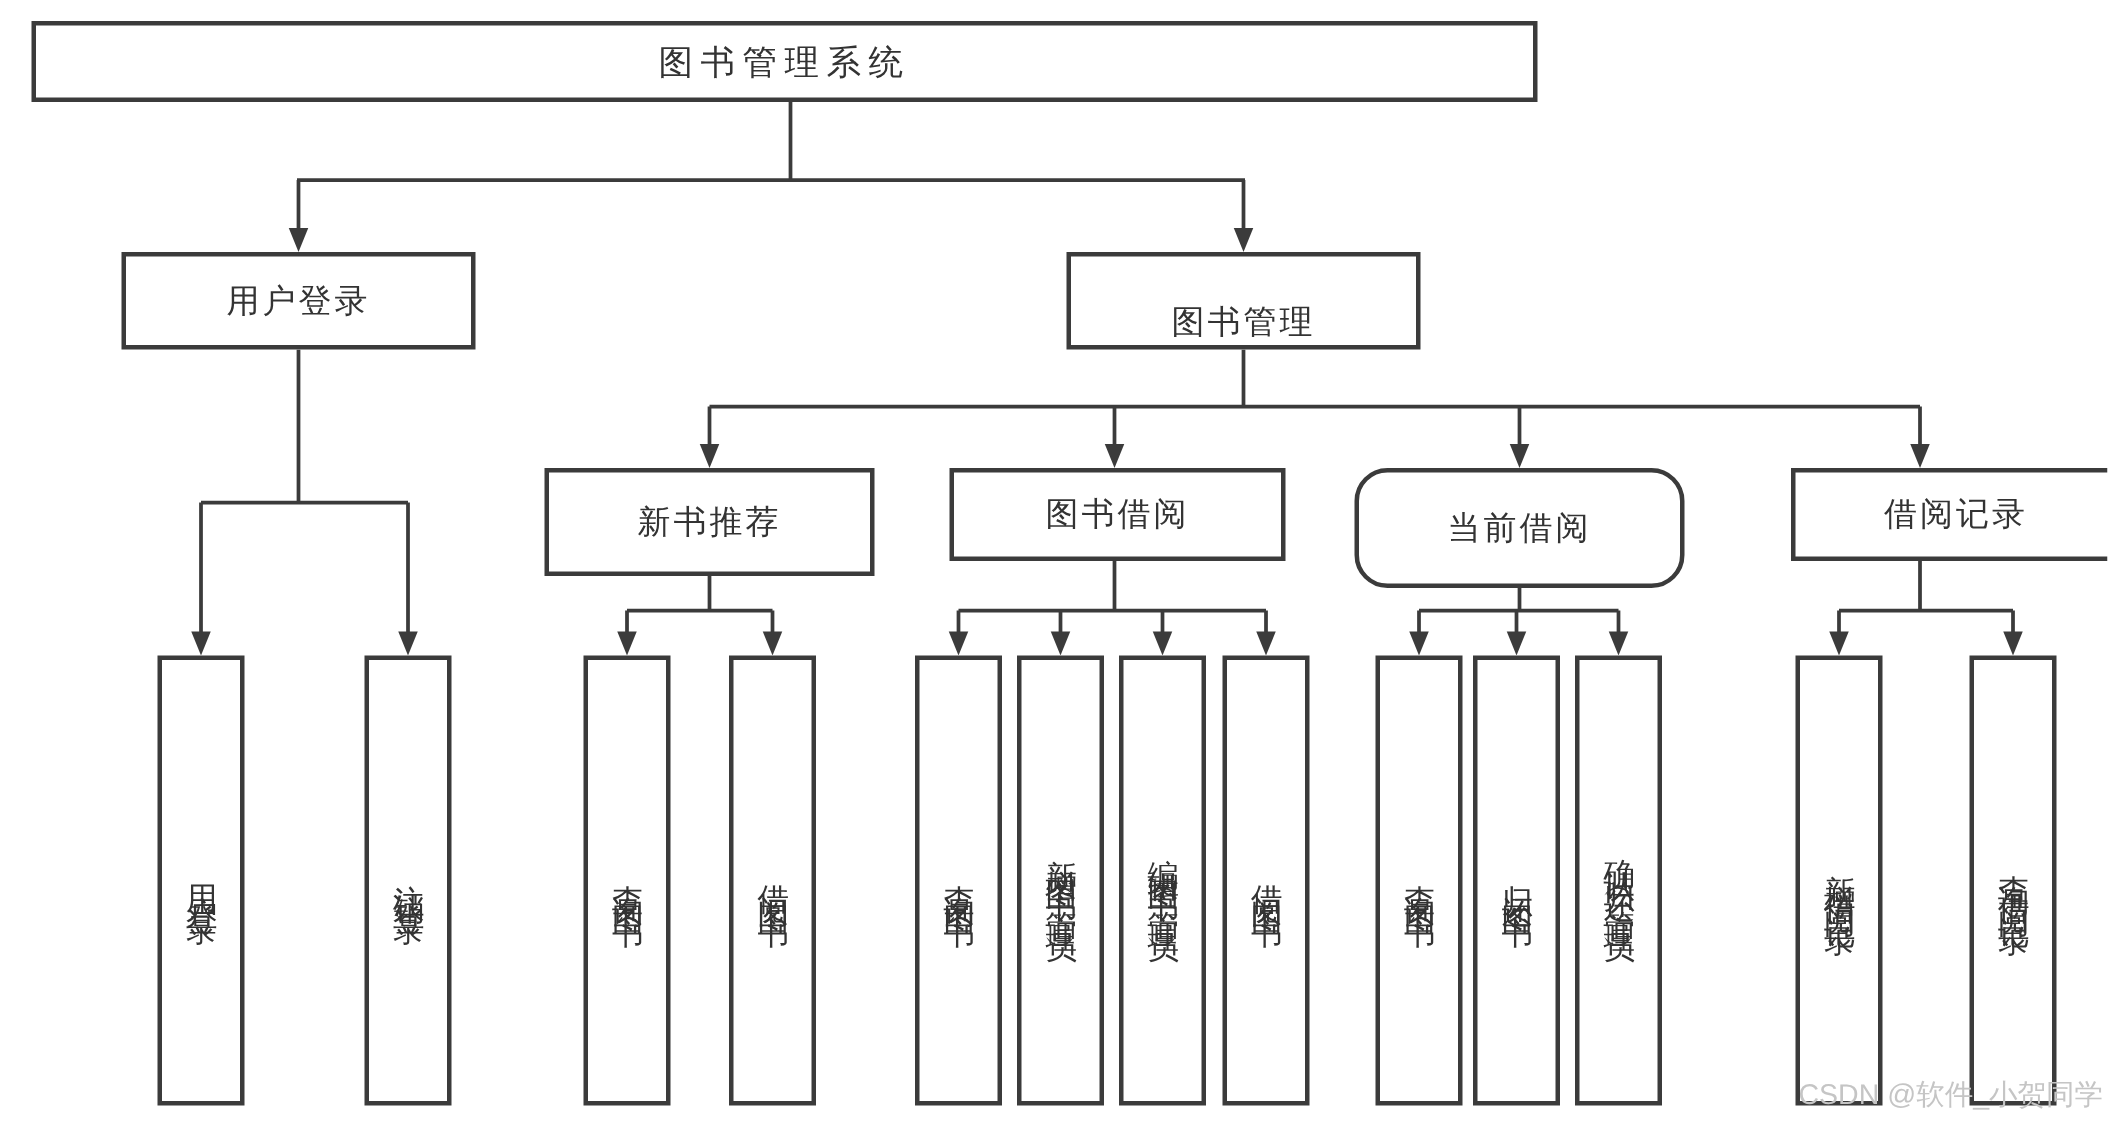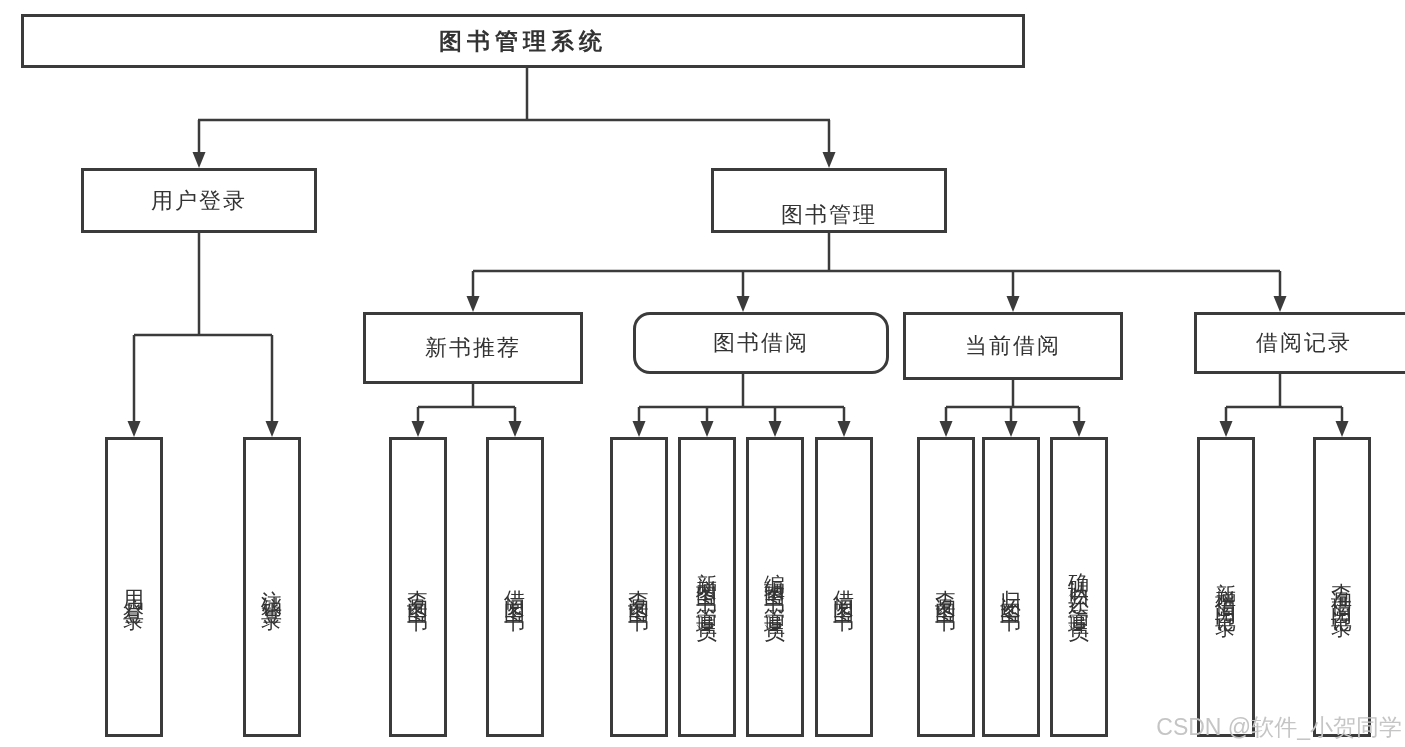--- a/index.html
+++ b/index.html
@@ -44,21 +44,21 @@
   .vlabel{
     writing-mode:vertical-rl;
     font-size:21px;
     letter-spacing:7px;
     line-height:1;
     white-space:nowrap;
   }
   .watermark{
     position:absolute;
     right:3px;bottom:4px;
-    font-size:23px;
+    font-size:19px;
     color:var(--watermark);
     z-index:5;
     white-space:nowrap;
   }
 </style>
 </head>
 <body>
 
 <div class="canvas">
 
@@ -121,38 +121,38 @@
       <polygon points="768.5,421 781.5,421 775,437"></polygon>
       <polygon points="837.5,421 850.5,421 844,437"></polygon>
       <polygon points="939.5,421 952.5,421 946,437"></polygon>
       <polygon points="1004.5,421 1017.5,421 1011,437"></polygon>
       <polygon points="1072.5,421 1085.5,421 1079,437"></polygon>
       <polygon points="1219.5,421 1232.5,421 1226,437"></polygon>
       <polygon points="1335.5,421 1348.5,421 1342,437"></polygon>
     </g>
   </svg>
 
-  <div class="box" style="left:21px;top:14px;width:1004px;height:54px;font-weight:bold;">
+  <div class="box" style="left:21px;top:14px;width:1004px;height:54px;">
     <span class="hlabel root-label">图书管理系统</span>
   </div>
 
   <div class="box" style="left:81px;top:168px;width:236px;height:65px;">
     <span class="hlabel">用户登录</span>
   </div>
   <div class="box" style="left:711px;top:168px;width:236px;height:65px;align-items:flex-end;">
     <span class="hlabel">图书管理</span>
   </div>
 
   <div class="box" style="left:363px;top:312px;width:220px;height:72px;">
     <span class="hlabel">新书推荐</span>
   </div>
-  <div class="box" style="left:633px;top:312px;width:256px;height:62px;border-radius:17px;">
+  <div class="box" style="left:633px;top:312px;width:224px;height:62px;">
     <span class="hlabel">图书借阅</span>
   </div>
-  <div class="box" style="left:903px;top:312px;width:220px;height:68px;">
+  <div class="box" style="left:903px;top:312px;width:220px;height:80px;border-radius:22px;">
     <span class="hlabel">当前借阅</span>
   </div>
   <div class="box" style="left:1194px;top:312px;width:220px;height:62px;">
     <span class="hlabel">借阅记录</span>
   </div>
 
   <div class="box leaf" style="left:105px;">
     <span class="vlabel">用户登录</span>
   </div>
   <div class="box leaf" style="left:243px;">

